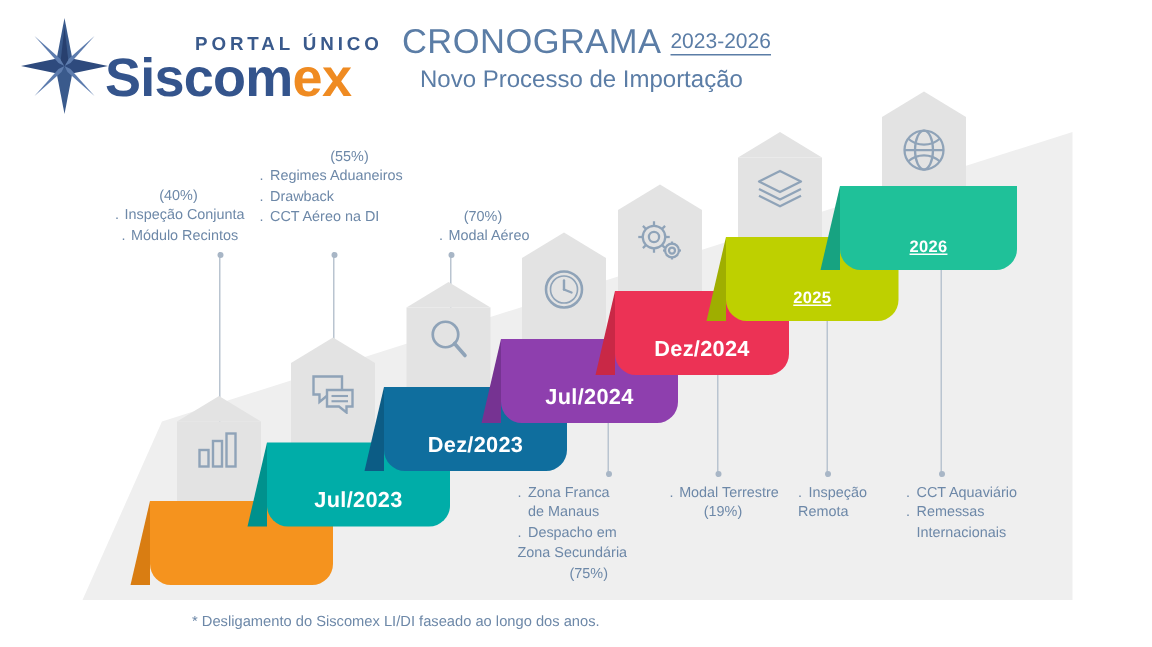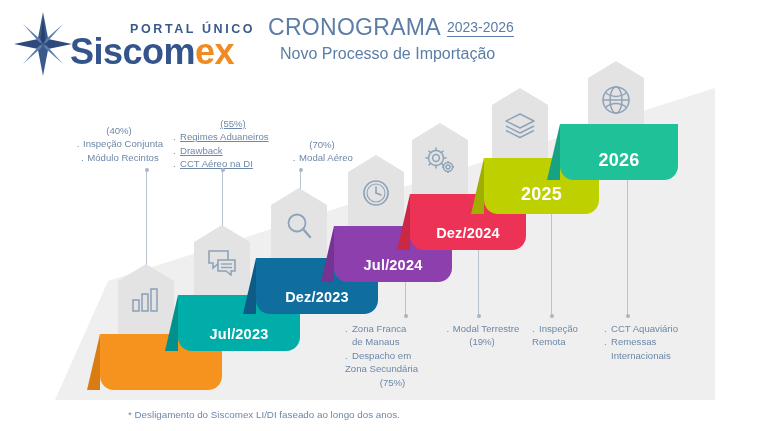--- a/index.html
+++ b/index.html
@@ -155,21 +155,21 @@
   .step .label {
     position: absolute;
     left: 0; right: 0;
     bottom: 9px;
     text-align: center;
     color: #ffffff;
     font-size: 14.5px;
     font-weight: bold;
     letter-spacing: 0.2px;
   }
-  .step .label.sml { font-size: 18px; }
+  .step .label.sml { font-size: 11px; text-decoration: underline; }
 
   
   .footnote {
     position: absolute;
     left: 128px; top: 409px;
     font-size: 9.8px;
     color: #6d88a8;
   }
 </style>
 </head>
@@ -206,21 +206,21 @@
     <div class="title-sub">Novo Processo de Importação</div>
   </div>
 
   <div class="note center-lines" style="left:56px; top:124px; width:126px;">
     <span class="pct">(40%)</span>
     <span class="bul">Inspeção Conjunta</span>
     <span class="bul">Módulo Recintos</span>
   </div>
   <div class="pin down" style="left:146px; top:168px; height:126px;"></div>
 
-  <div class="note" style="left:173px; top:117px; width:120px;text-decoration:underline;">
+  <div class="note" style="left:173px; top:98px; width:120px;">
     <span class="pct">(55%)</span>
     <span class="bul">Regimes Aduaneiros</span>
     <span class="bul">Drawback</span>
     <span class="bul">CCT Aéreo na DI</span>
   </div>
   <div class="pin down" style="left:222px; top:168px; height:73px;"></div>
 
   <div class="note center-lines" style="left:275px; top:138px; width:94px;">
     <span class="pct">(70%)</span>
     <span class="bul">Modal Aéreo</span>

